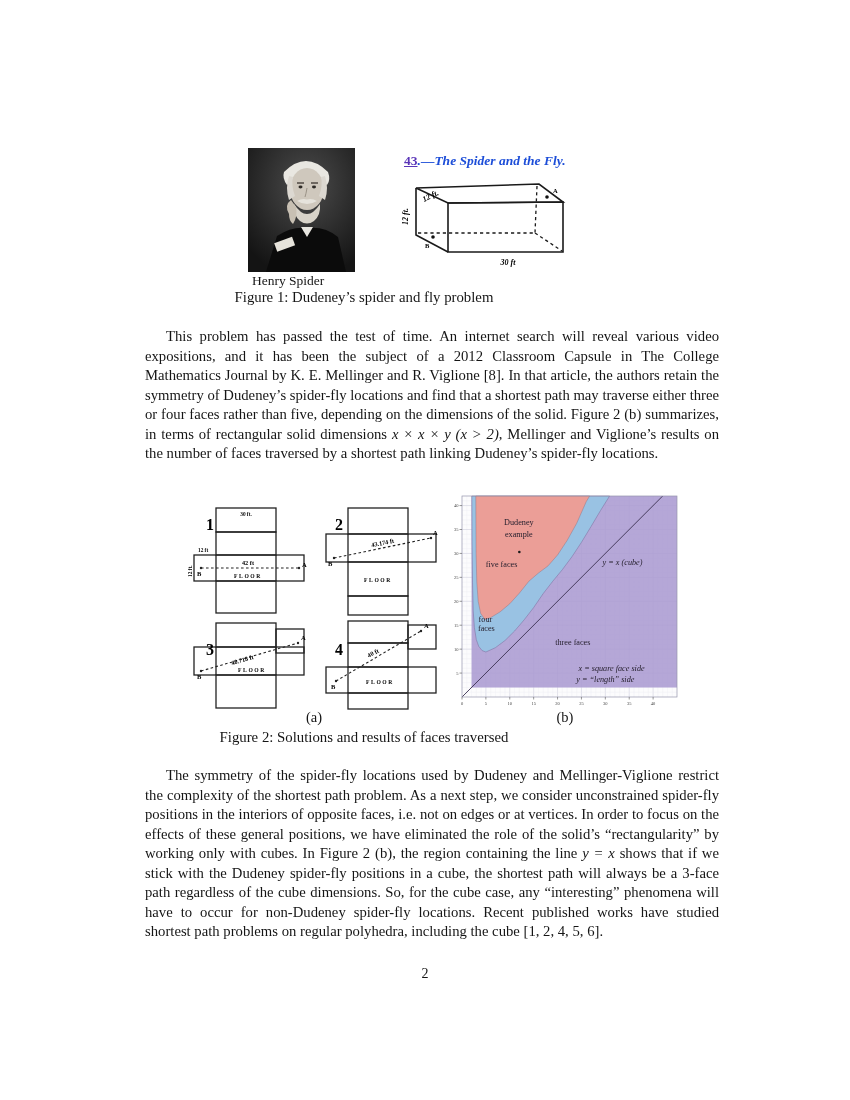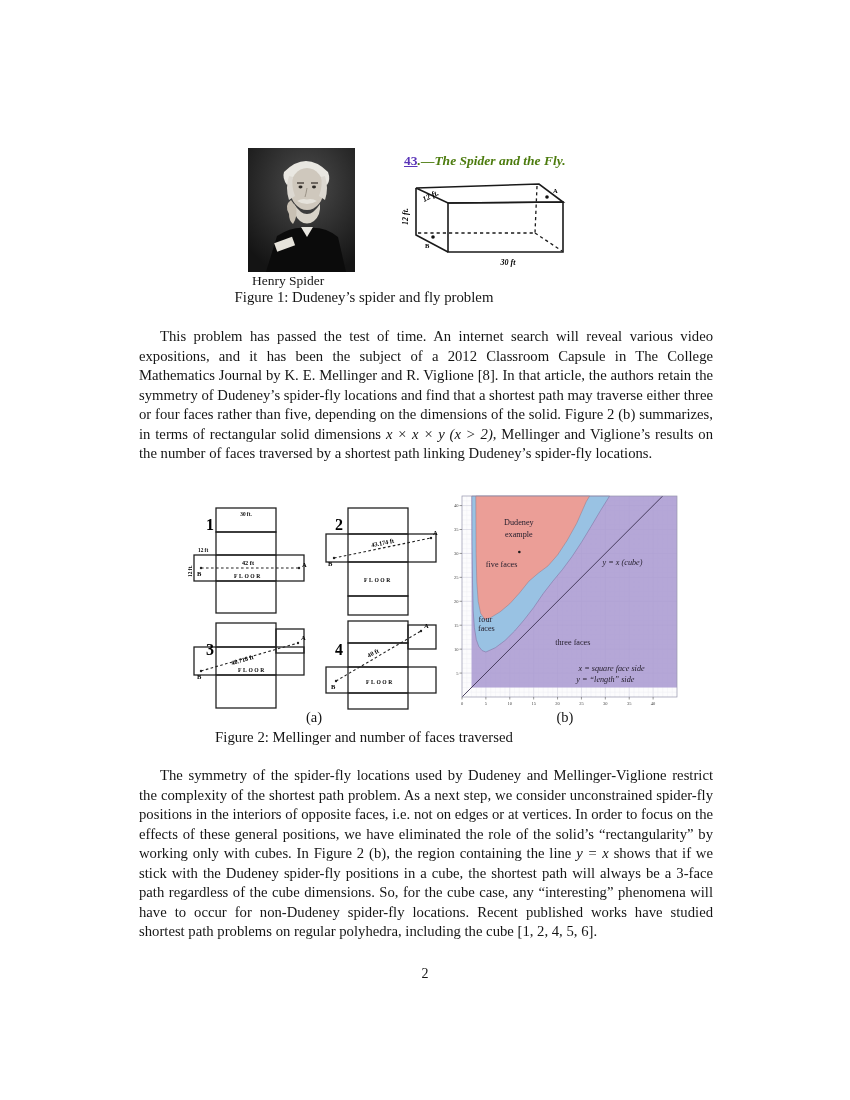--- a/index.html
+++ b/index.html
@@ -1,26 +1,26 @@
 <!DOCTYPE html>
 <html><head>
 <meta charset="utf-8">
 <style>
   html,body{margin:0;padding:0;background:#e8e8e8;}
   .page{position:relative;width:850px;height:1100px;background:#ffffff;margin:0 auto;
         font-family:"Liberation Serif","DejaVu Serif",serif;color:#151515;overflow:hidden;}
   .abs{position:absolute;}
-  .para{width:574px;left:139px;text-align:justify;font-size:14.7px;line-height:19.55px;}
+  .para{width:574px;left:145px;text-align:justify;font-size:14.7px;line-height:19.55px;}
   .para .indent{display:inline-block;width:21px;}
   .caption{width:728px;left:0;text-align:center;font-size:14.8px;}
   .subcap{font-size:14.5px;text-align:center;}
   .photocap{font-size:13.5px;}
   .sftitle{font-size:13.5px;font-weight:bold;}
   .sftitle .num{color:#5a35b8;text-decoration:underline;font-style:normal;}
-  .sftitle .rest{font-style:italic;color:#4d7c0f;text-align:center;}
+  .sftitle .rest{font-style:italic;color:#1d4ed8;text-align:center;}
   .pagenum{width:850px;left:0;text-align:center;font-size:14px;}
   svg text{font-family:"Liberation Serif","DejaVu Serif",serif;}
   .netnum{font-size:16px;font-weight:bold;}
   .netlab{font-size:6.3px;font-weight:bold;}
   .netlab-sm{font-size:5.3px;font-weight:bold;}
   .floor{font-size:5.6px;font-weight:bold;letter-spacing:1.6px;}
   .ab{font-size:6.5px;font-weight:bold;}
   .boxlab{font-size:8px;font-weight:bold;font-style:italic;}
 </style>
 </head>
@@ -291,19 +291,19 @@
       <text x="69.85555555555555" y="32.19285714285715" text-anchor="middle" font-size="8.2" fill="#26202e" font-style="normal">Dudeney</text>
       <text x="69.85555555555555" y="43.678571428571416" text-anchor="middle" font-size="8.2" fill="#26202e" font-style="normal">example</text>
       <circle cx="70.33333333333334" cy="58.99285714285713" r="1.3" fill="#1a1a1a"></circle>
       <text x="162.54444444444445" y="178.15714285714284" text-anchor="middle" font-size="8.2" fill="#26202e" font-style="italic">x = square face side</text>
       <text x="156.33333333333331" y="189.1642857142857" text-anchor="middle" font-size="8.2" fill="#26202e" font-style="italic">y = “length” side</text>
     </svg>
 
   <div class="abs subcap" style="left:188px;top:709px;width:252px">(a)</div>
   <div class="abs subcap" style="left:449px;top:709px;width:232px">(b)</div>
 
-  <div class="abs caption" style="top:729px">Figure 2: Mellinger and number of faces traversed</div>
+  <div class="abs caption" style="top:729px">Figure 2: Solutions and results of faces traversed</div>
 
   <div class="abs para" style="top:766px"><span class="indent"></span><span><span>The symmetry of the spider-fly locations used by Dudeney and Mellinger-Viglione restrict the complexity of the shortest path problem. As a next step, we consider unconstrained spider-fly positions in the interiors of opposite faces, i.e. not on edges or at vertices. In order to focus on the effects of these general positions, we have eliminated the role of the solid’s “rectangularity” by working only with cubes. In Figure 2 (b), the region containing the line </span><i>y = x</i><span> shows that if we stick with the Dudeney spider-fly positions in a cube, the shortest path will always be a 3-face path regardless of the cube dimensions. So, for the cube case, any “interesting” phenomena will have to occur for non-Dudeney spider-fly locations. Recent published works have studied shortest path problems on regular polyhedra, including the cube [1, 2, 4, 5, 6].</span></span></div>
 
   <div class="abs pagenum" style="top:966px">2</div>
 
 </div>
 
 </body></html>

